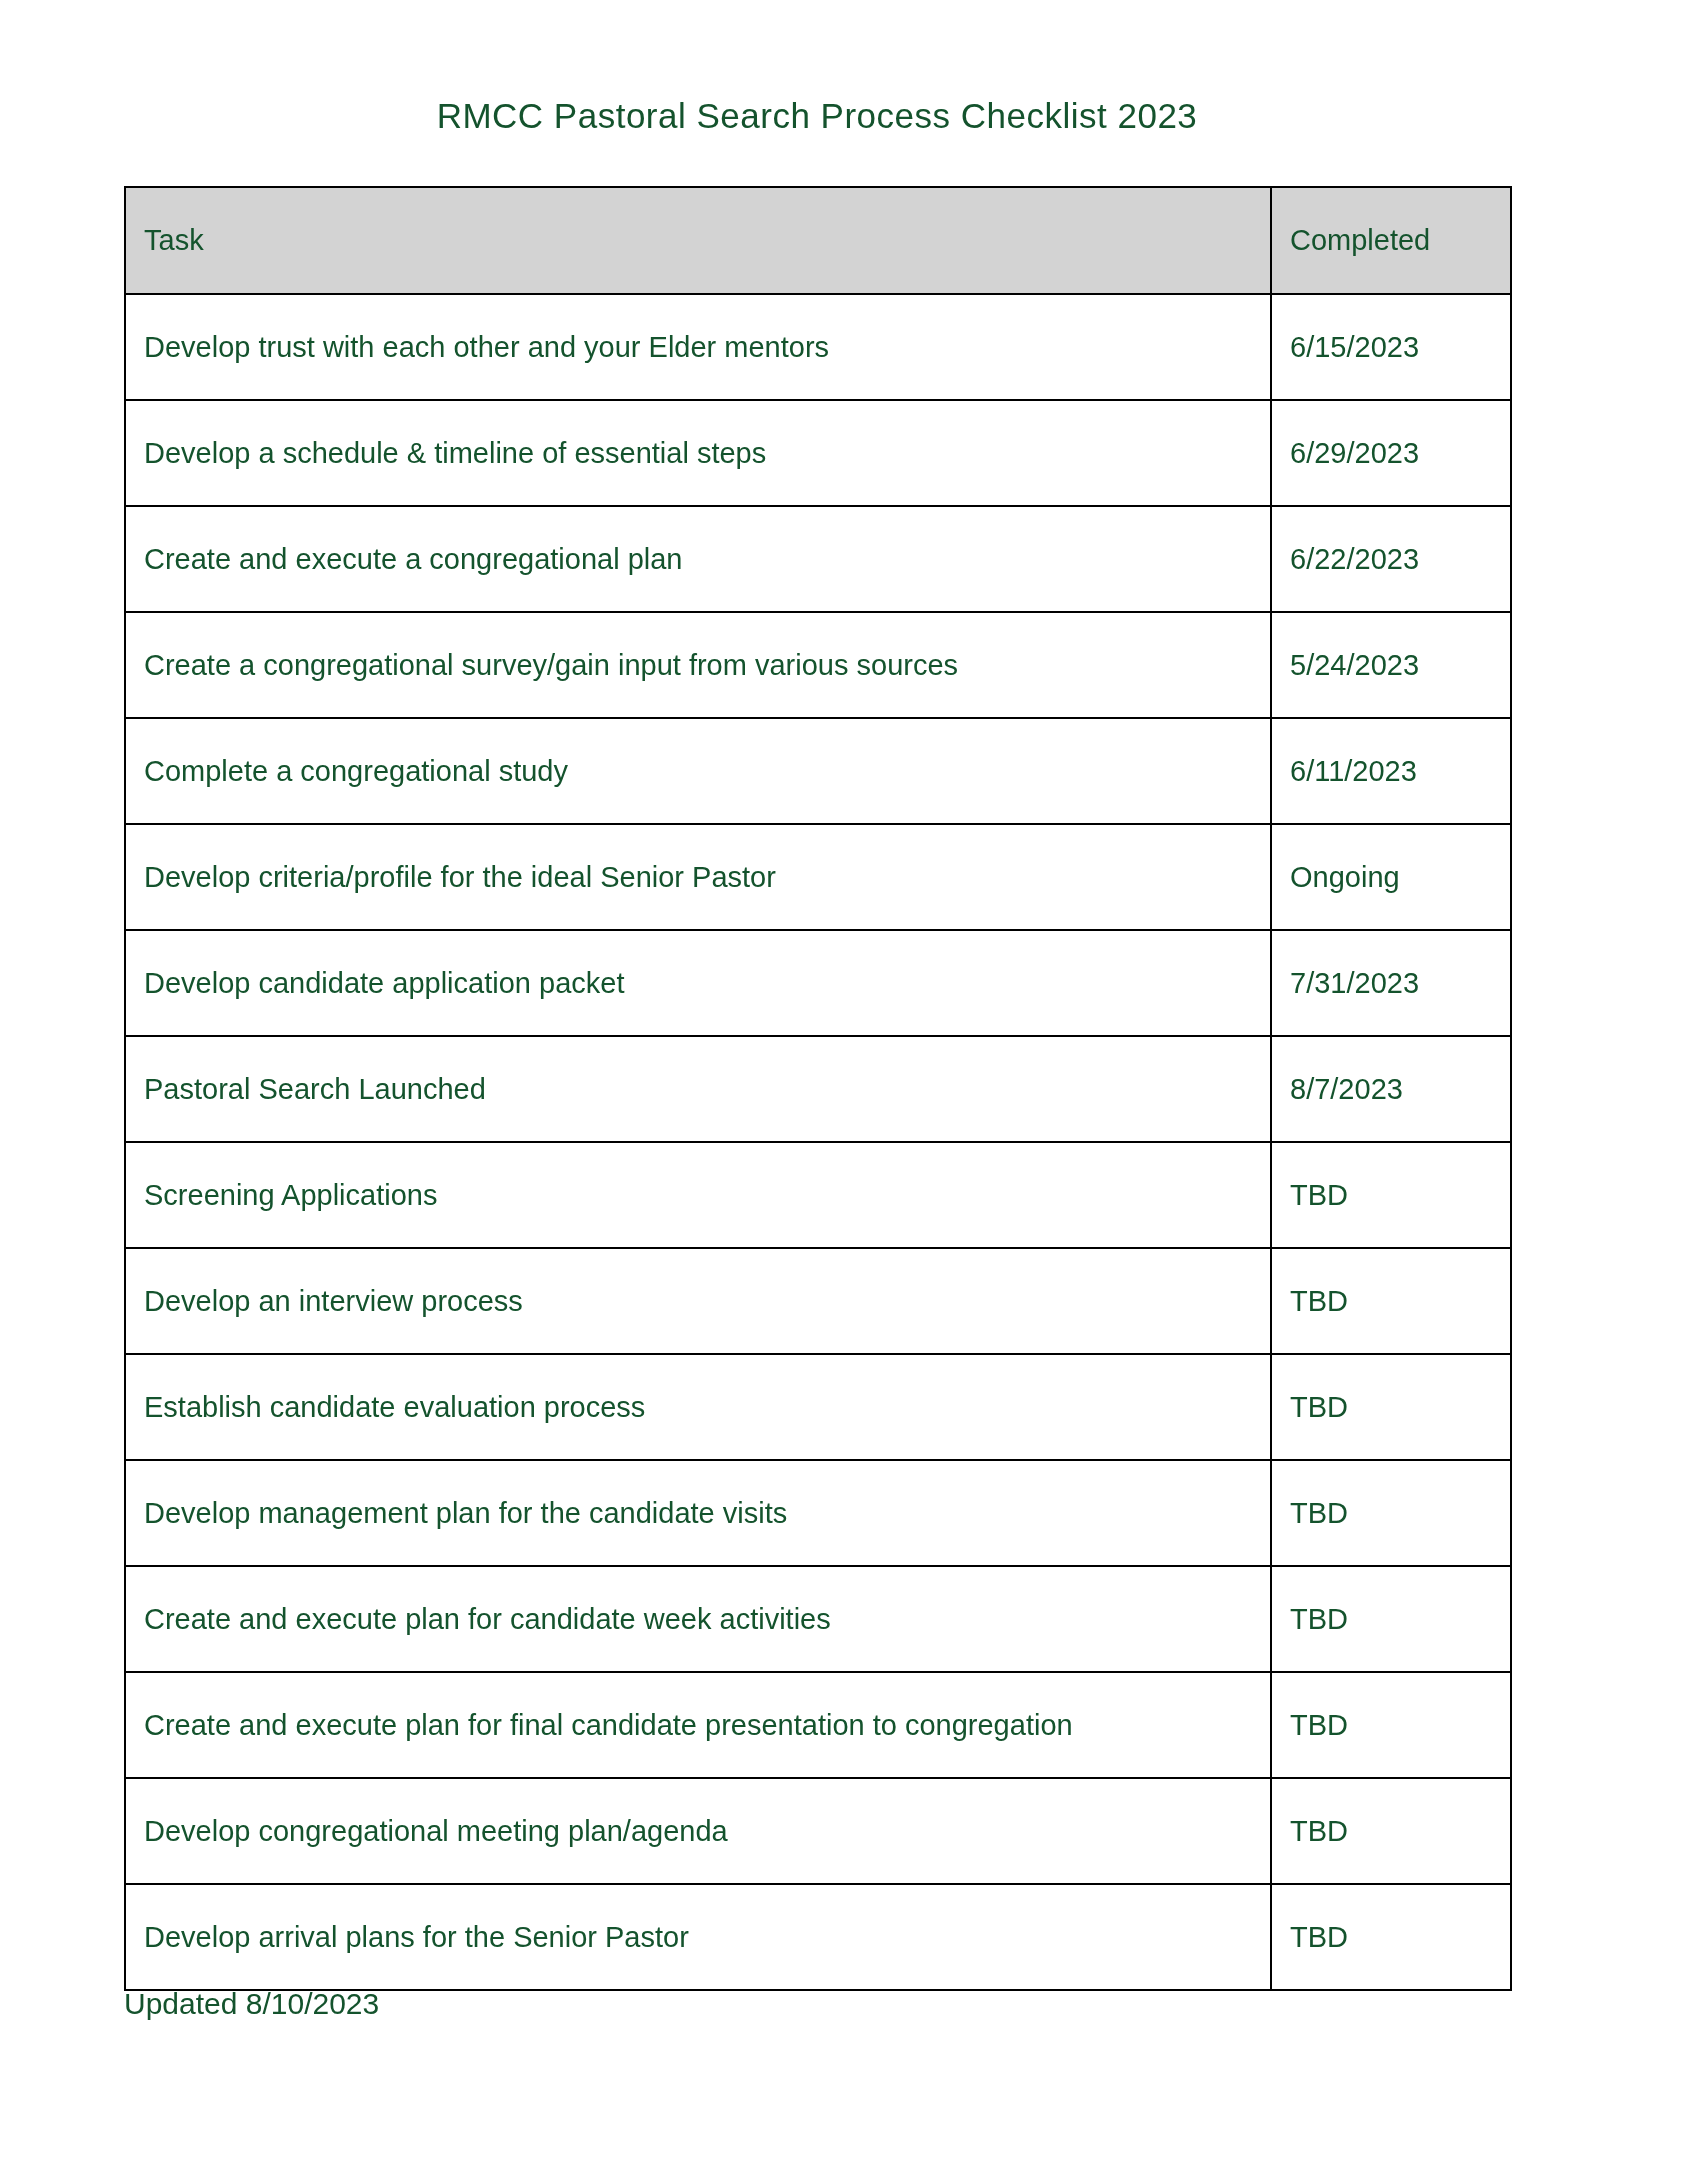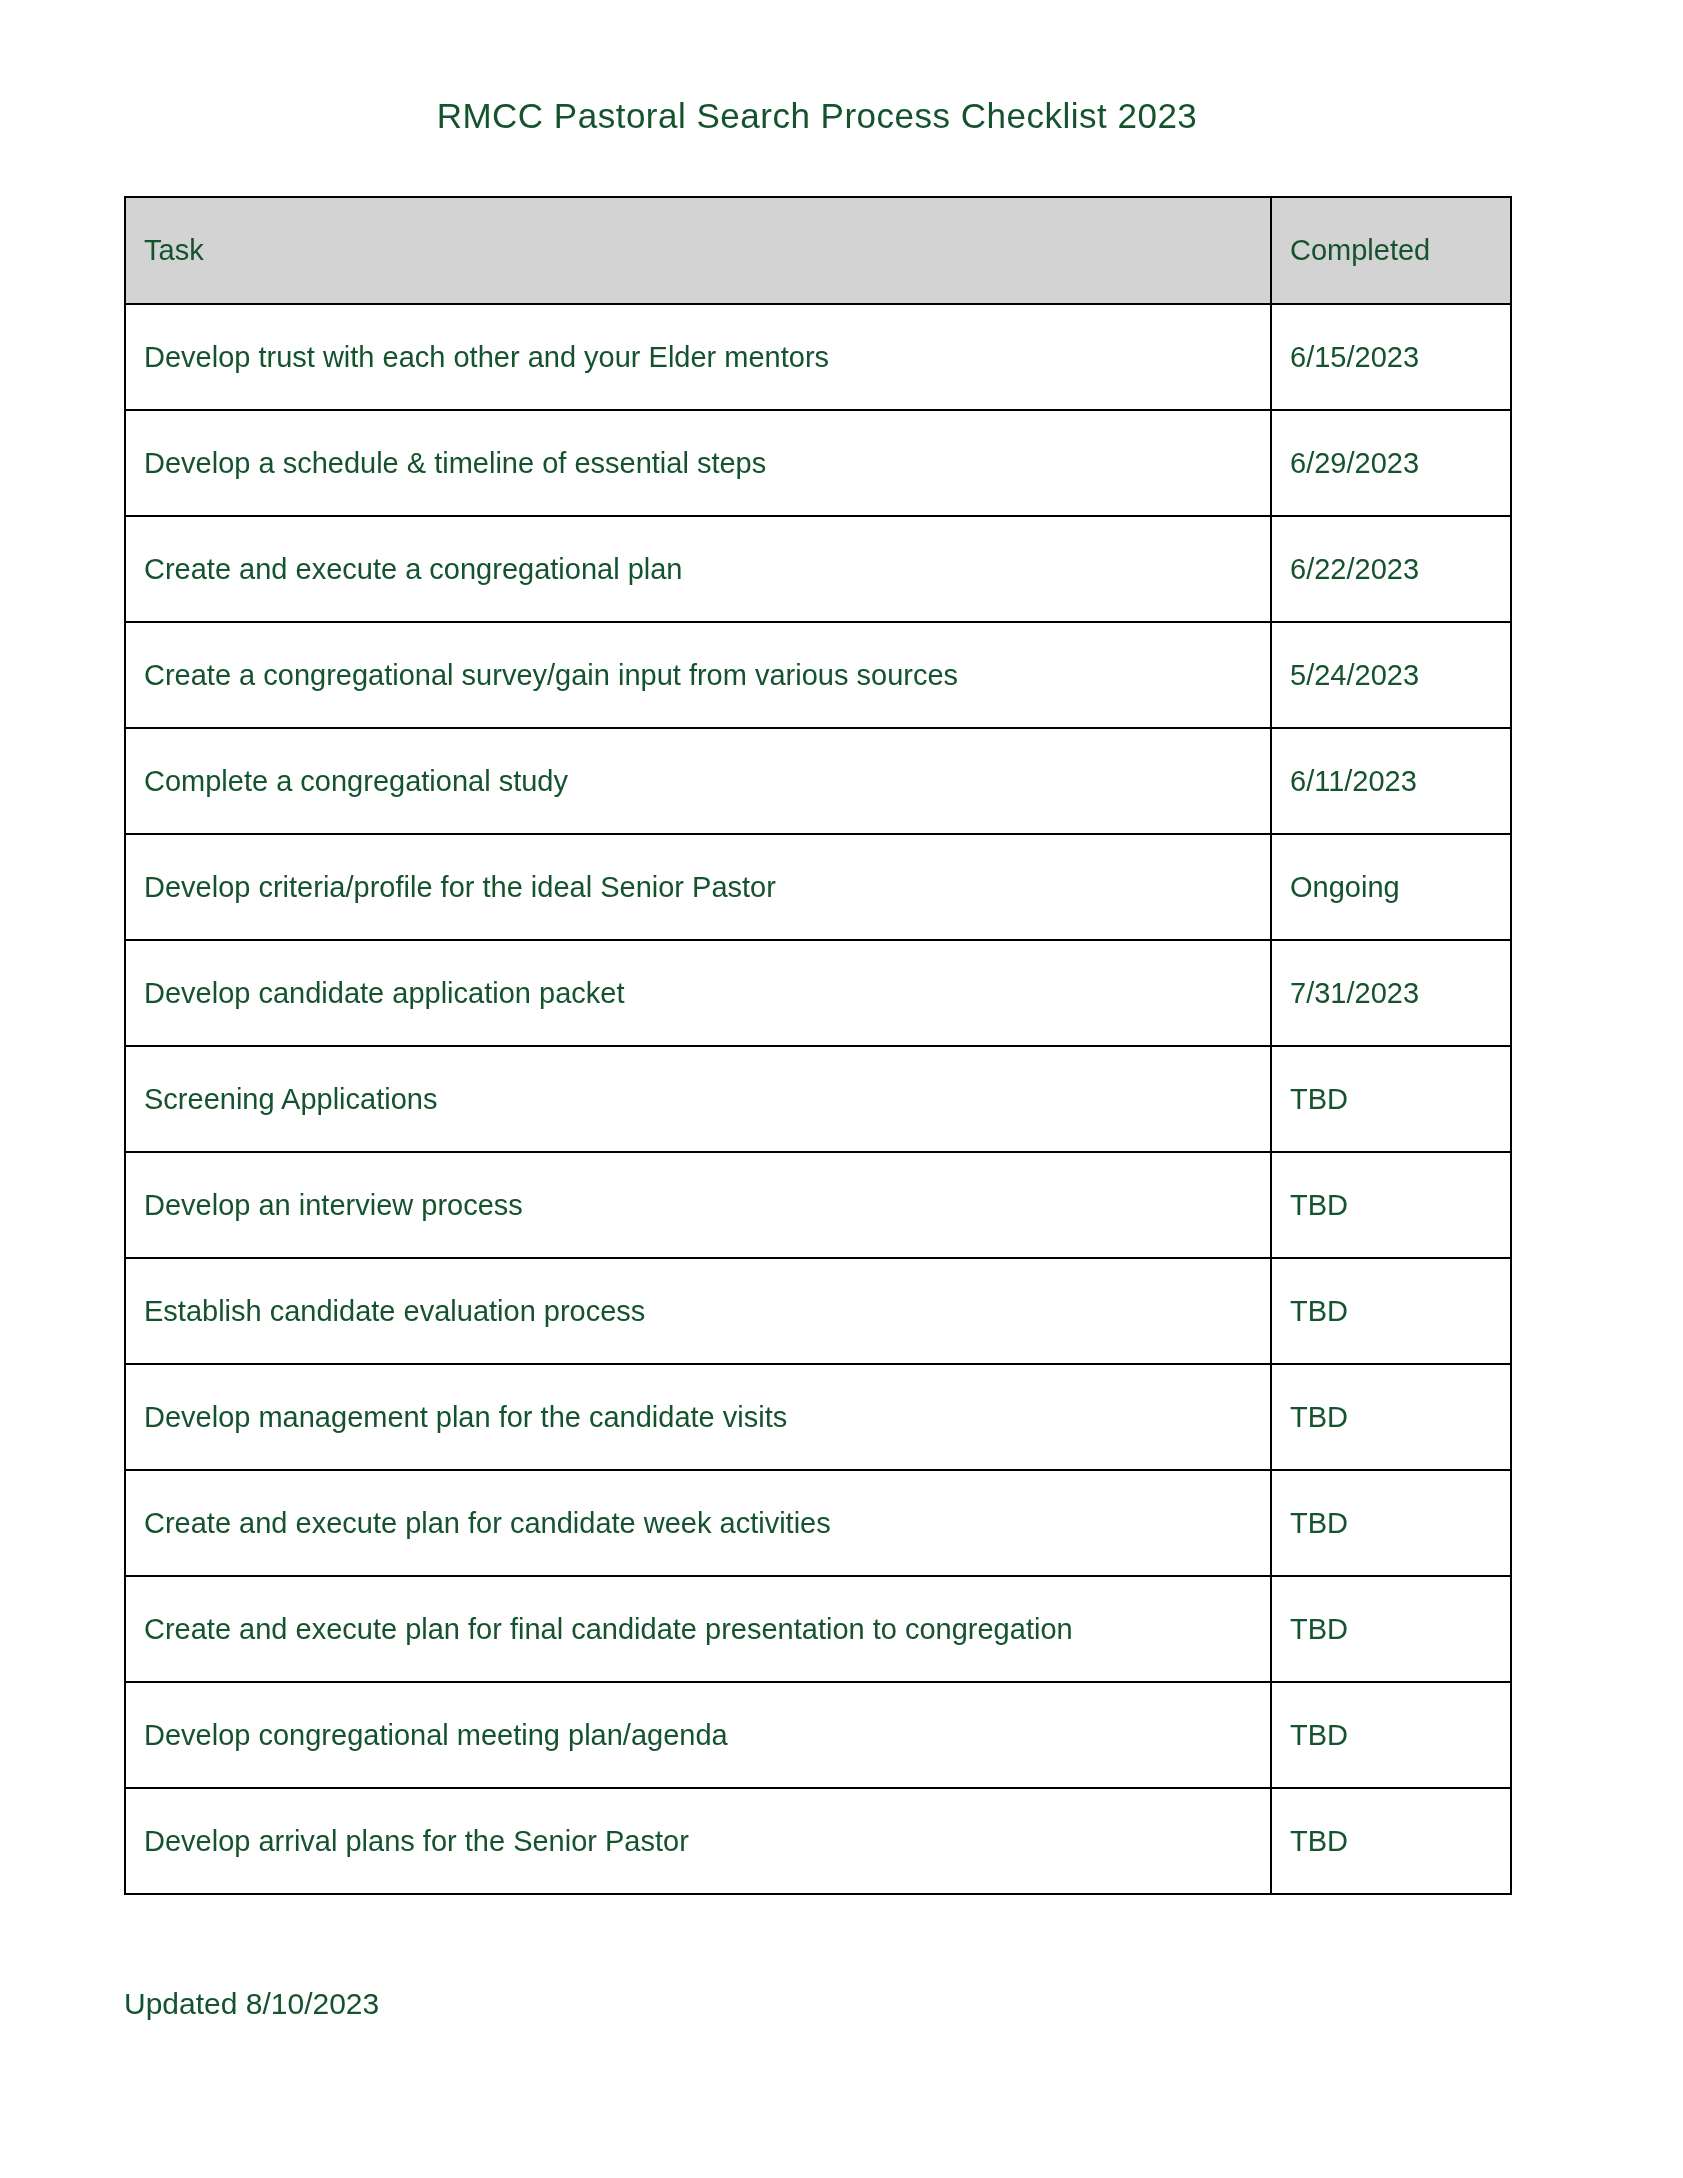--- a/index.html
+++ b/index.html
@@ -22,21 +22,21 @@
     top: 96px;
     text-align: center;
     font-size: 35px;
     font-weight: normal;
     letter-spacing: 0.5px;
     white-space: nowrap;
   }
   table.checklist {
     position: absolute;
     left: 124px;
-    top: 196px;
+    top: 186px;
     width: 1386px;
     border-collapse: collapse;
     table-layout: fixed;
   }
   table.checklist th,
   table.checklist td {
     border: 2px solid #000000;
     font-size: 29px;
     font-weight: normal;
     text-align: left;
@@ -104,20 +104,24 @@
         </tr>
         <tr>
           <td>Develop criteria/profile for the ideal Senior Pastor</td>
           <td>Ongoing</td>
         </tr>
         <tr>
           <td>Develop candidate application packet</td>
           <td>7/31/2023</td>
         </tr>
         <tr>
+          <td>Pastoral Search Launched</td>
+          <td>8/7/2023</td>
+        </tr>
+        <tr>
           <td>Screening Applications</td>
           <td>TBD</td>
         </tr>
         <tr>
           <td>Develop an interview process</td>
           <td>TBD</td>
         </tr>
         <tr>
           <td>Establish candidate evaluation process</td>
           <td>TBD</td>

